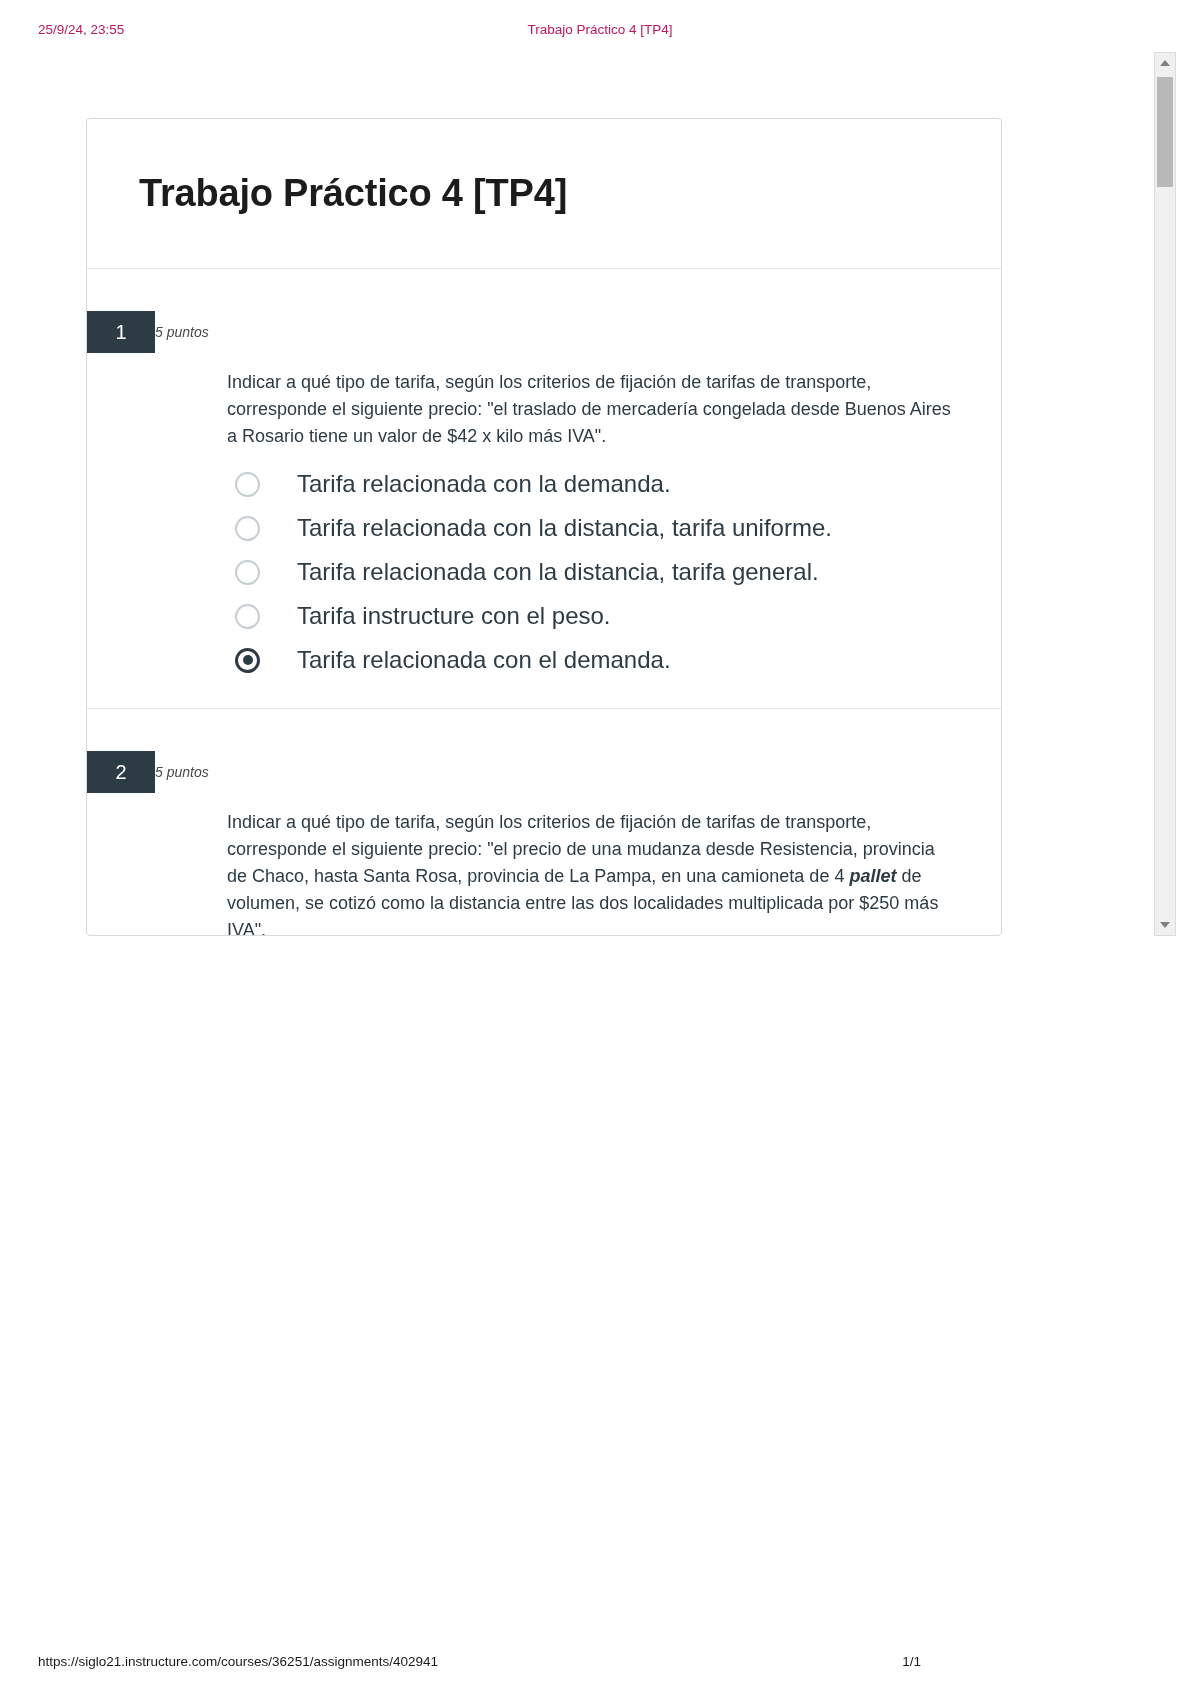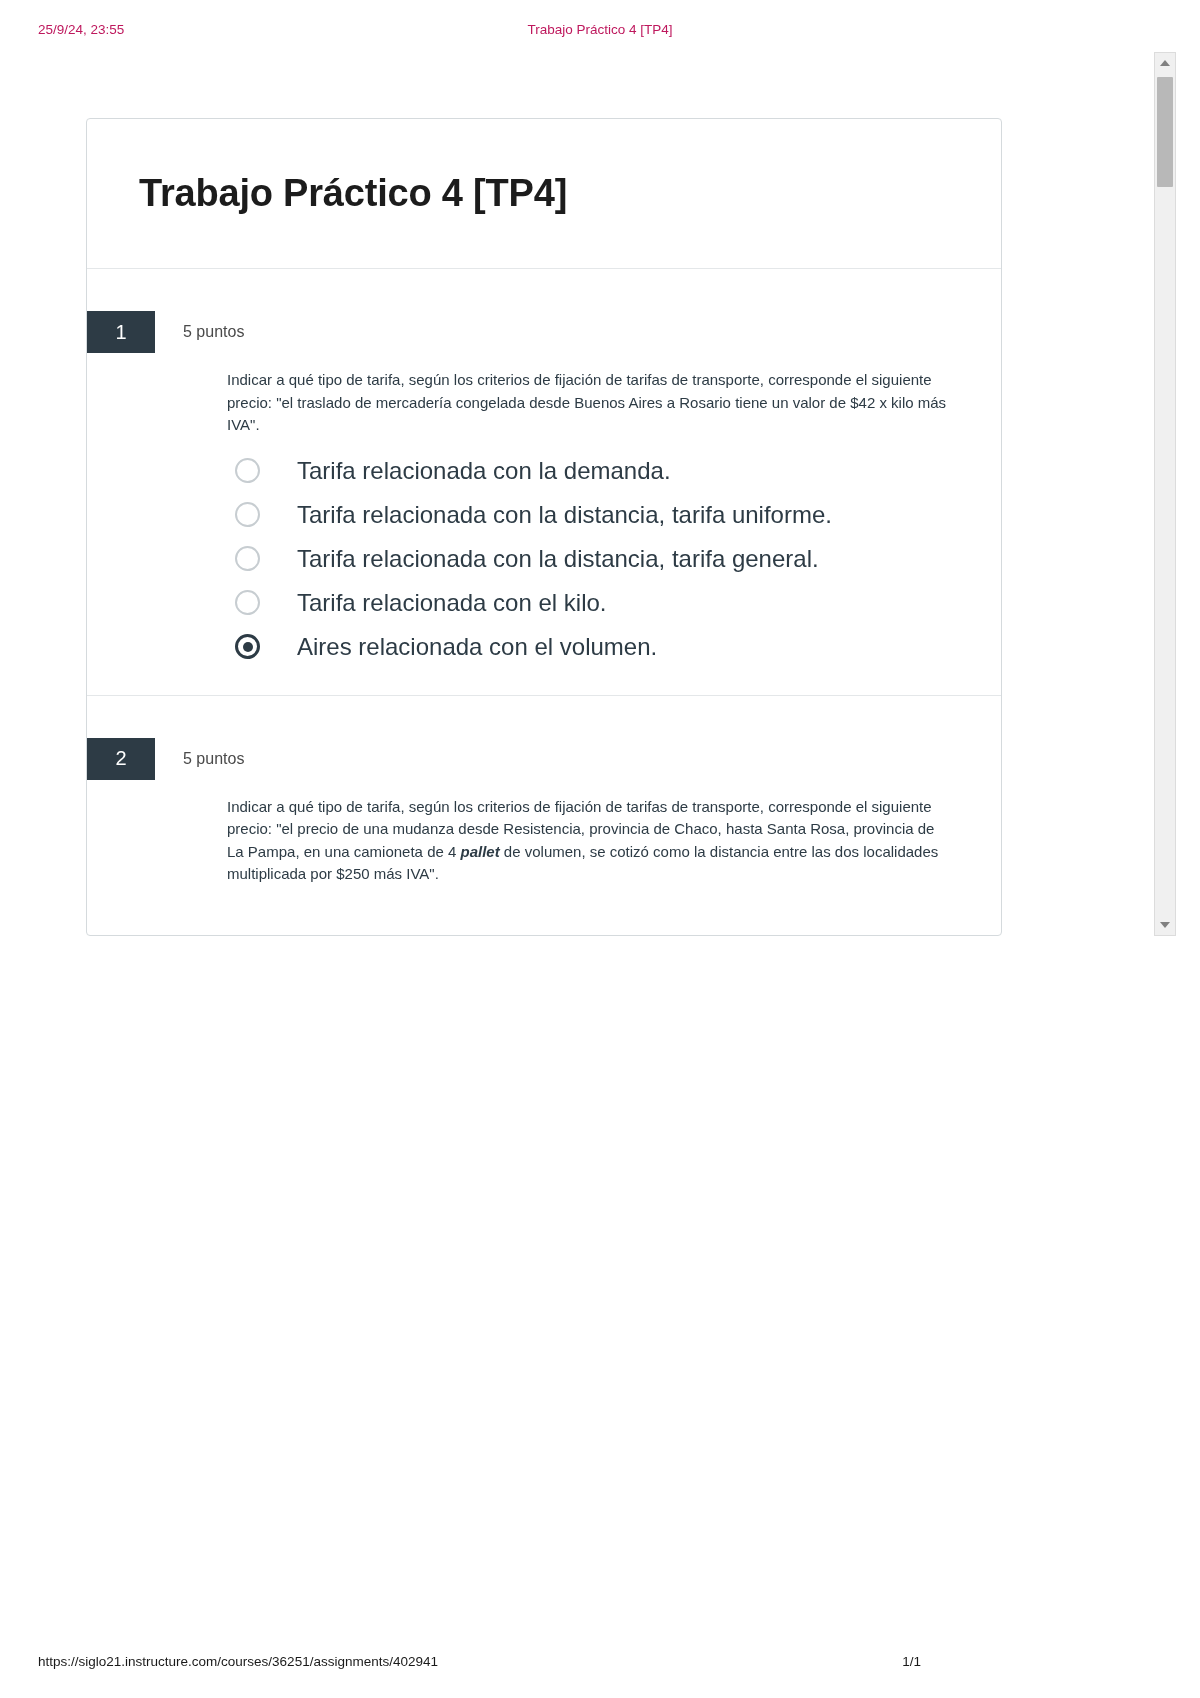--- a/index.html
+++ b/index.html
@@ -115,30 +115,31 @@
     color: #ffffff;
     font-size: 20px;
     display: flex;
     align-items: center;
     justify-content: center;
     font-weight: normal;
   }
   .q-points {
     display: flex;
     align-items: center;
-    padding-left: 28px;
-    font-size: 16px;
+    padding-left: 0;
+    font-size: 14px;
     color: #4a4a4a;
+    font-style: italic;
   }
 
   .q-body {
     padding: 0 46px 0 140px;
   }
   .q-text {
-    font-size: 15px;
+    font-size: 18px;
     line-height: 1.5;
     color: #2d3b45;
     margin: 16px 0 0 0;
   }
   .q-text em { font-style: italic; font-weight: bold; }
 
   .options {
     margin-top: 12px;
     padding-left: 8px;
   }
@@ -248,25 +249,25 @@
         <div class="option">
           <span class="radio"></span>
           <span class="option-label">Tarifa relacionada con la distancia, tarifa uniforme.</span>
         </div>
         <div class="option">
           <span class="radio"></span>
           <span class="option-label">Tarifa relacionada con la distancia, tarifa general.</span>
         </div>
         <div class="option">
           <span class="radio"></span>
-          <span class="option-label">Tarifa relacionada con el kilo.</span>
+          <span class="option-label">Tarifa instructure con el peso.</span>
         </div>
         <div class="option">
           <span class="radio checked"></span>
-          <span class="option-label">Aires relacionada con el volumen.</span>
+          <span class="option-label">Tarifa relacionada con el demanda.</span>
         </div>
       </div>
     </div>
   </div>
 
   <div class="question">
     <div class="q-head">
       <div class="q-number">2</div>
       <div class="q-points">5 puntos</div>
     </div>

